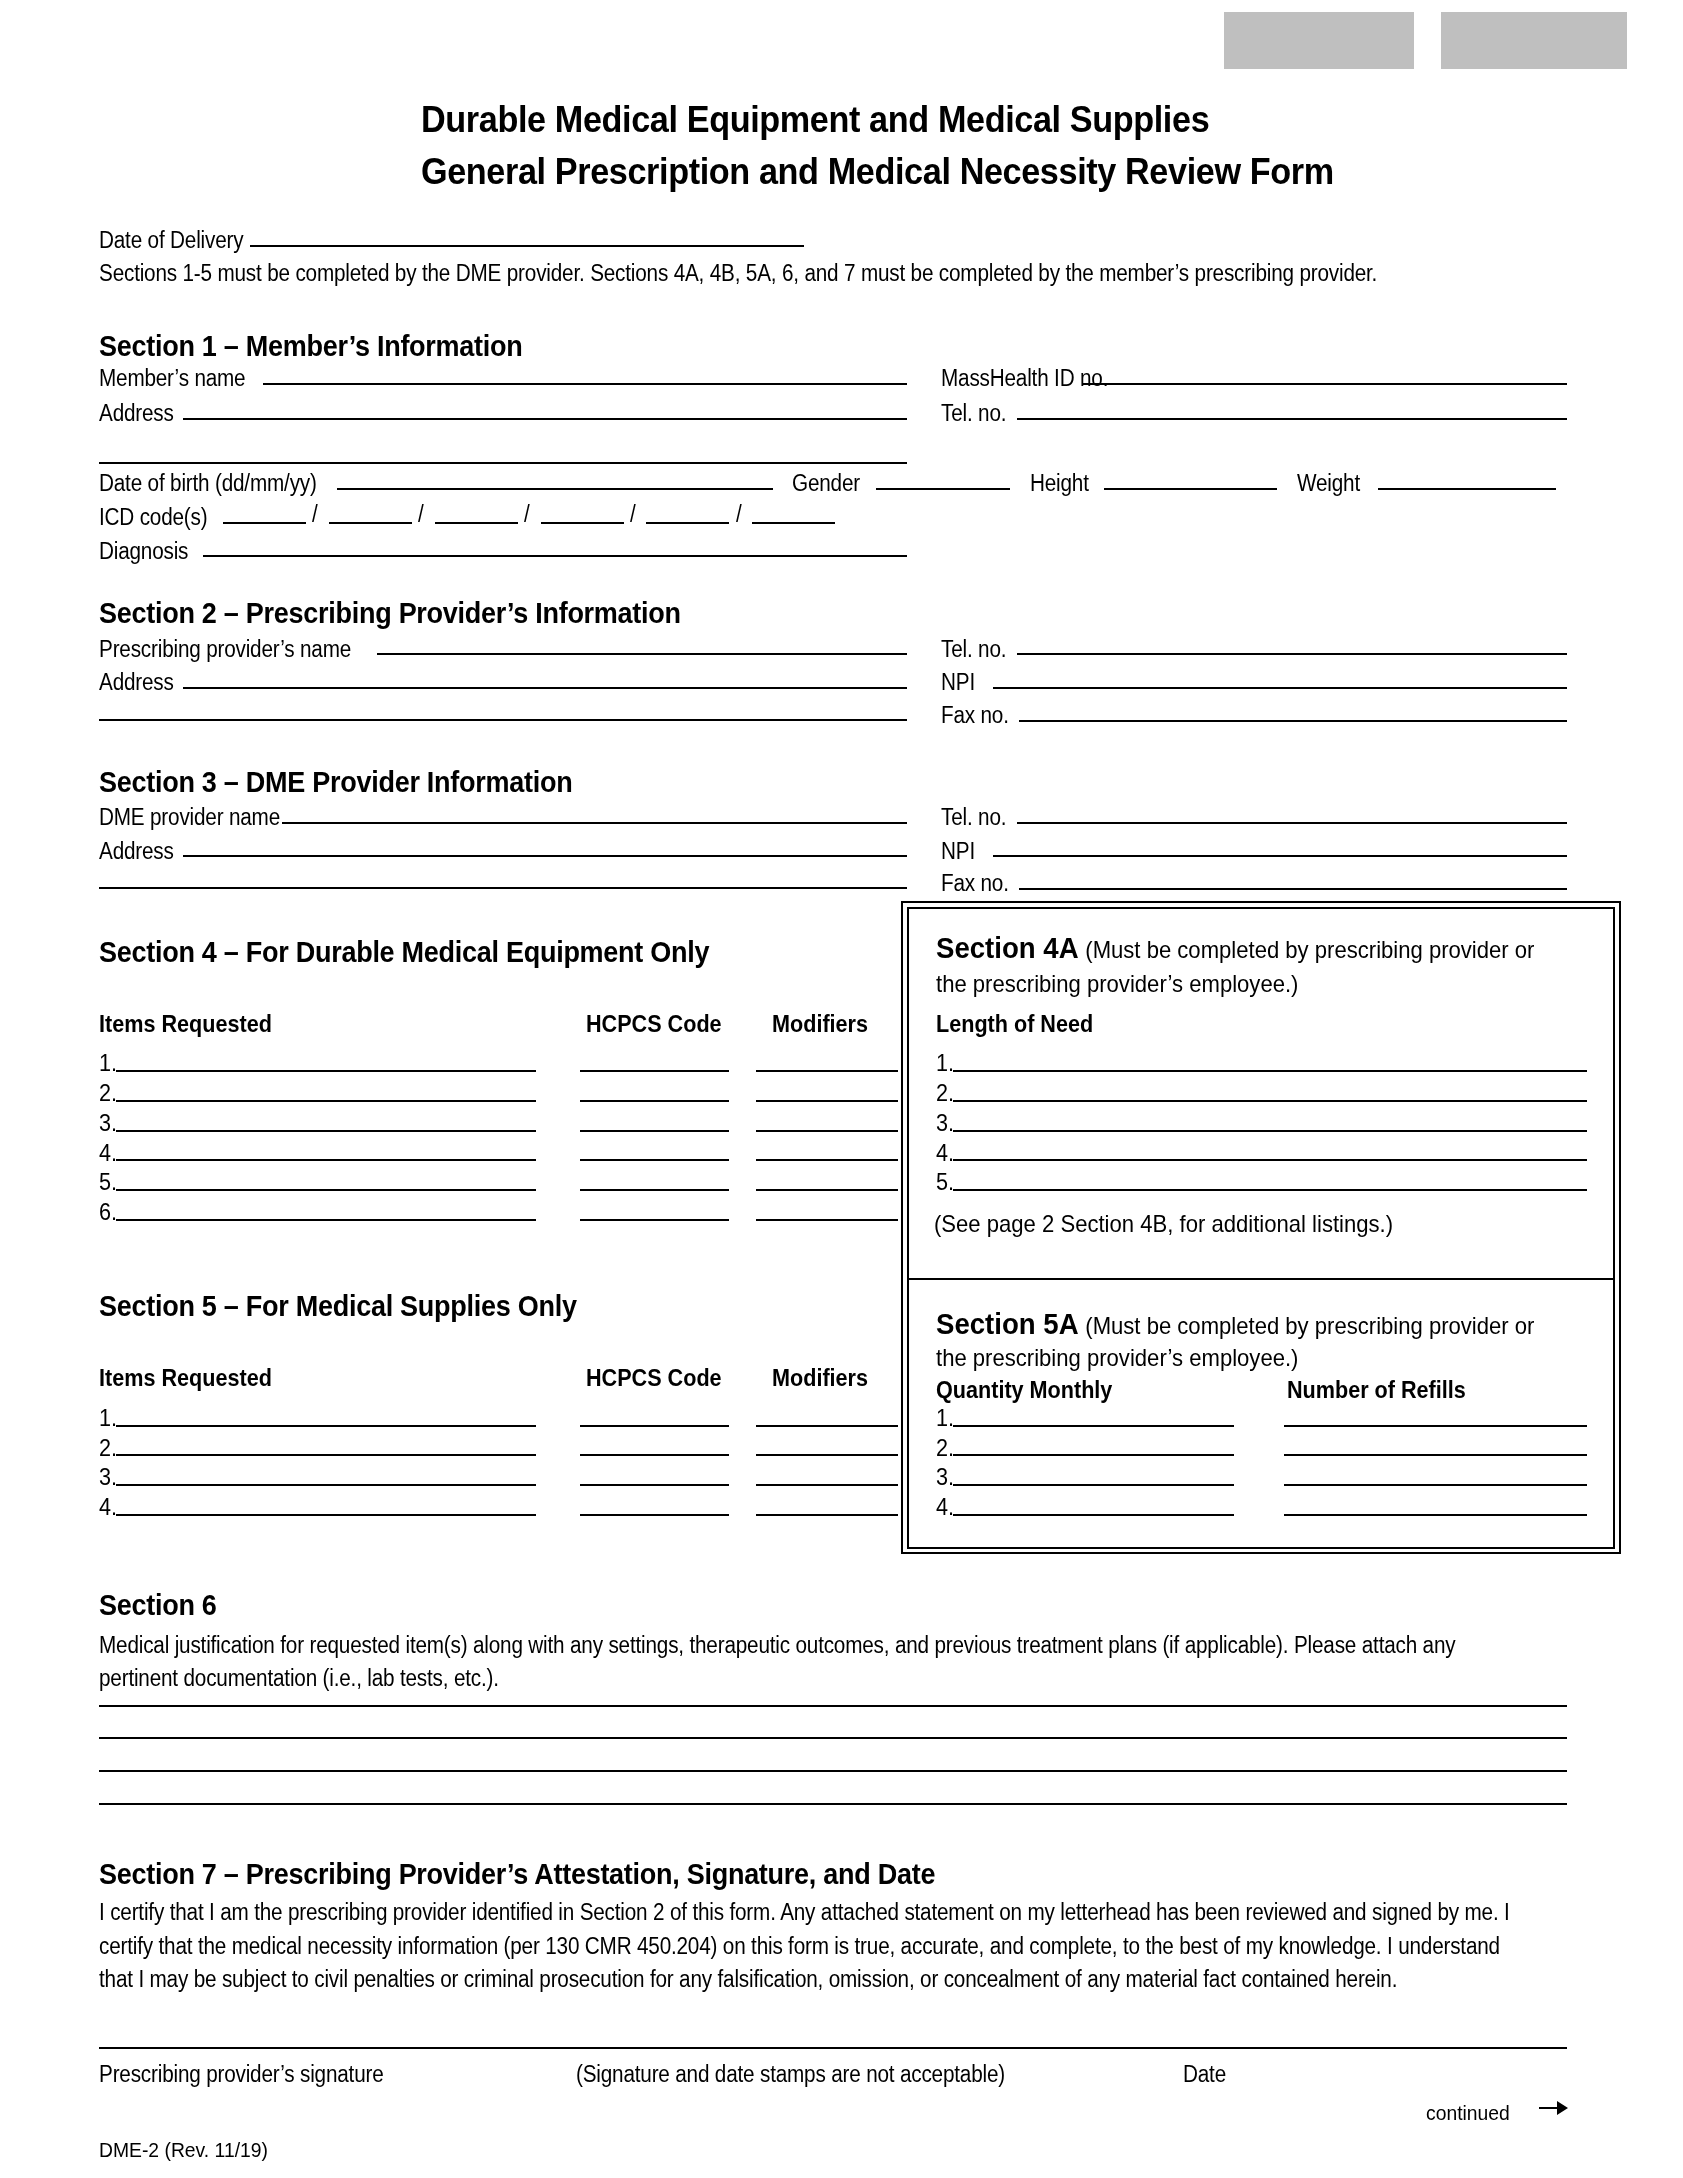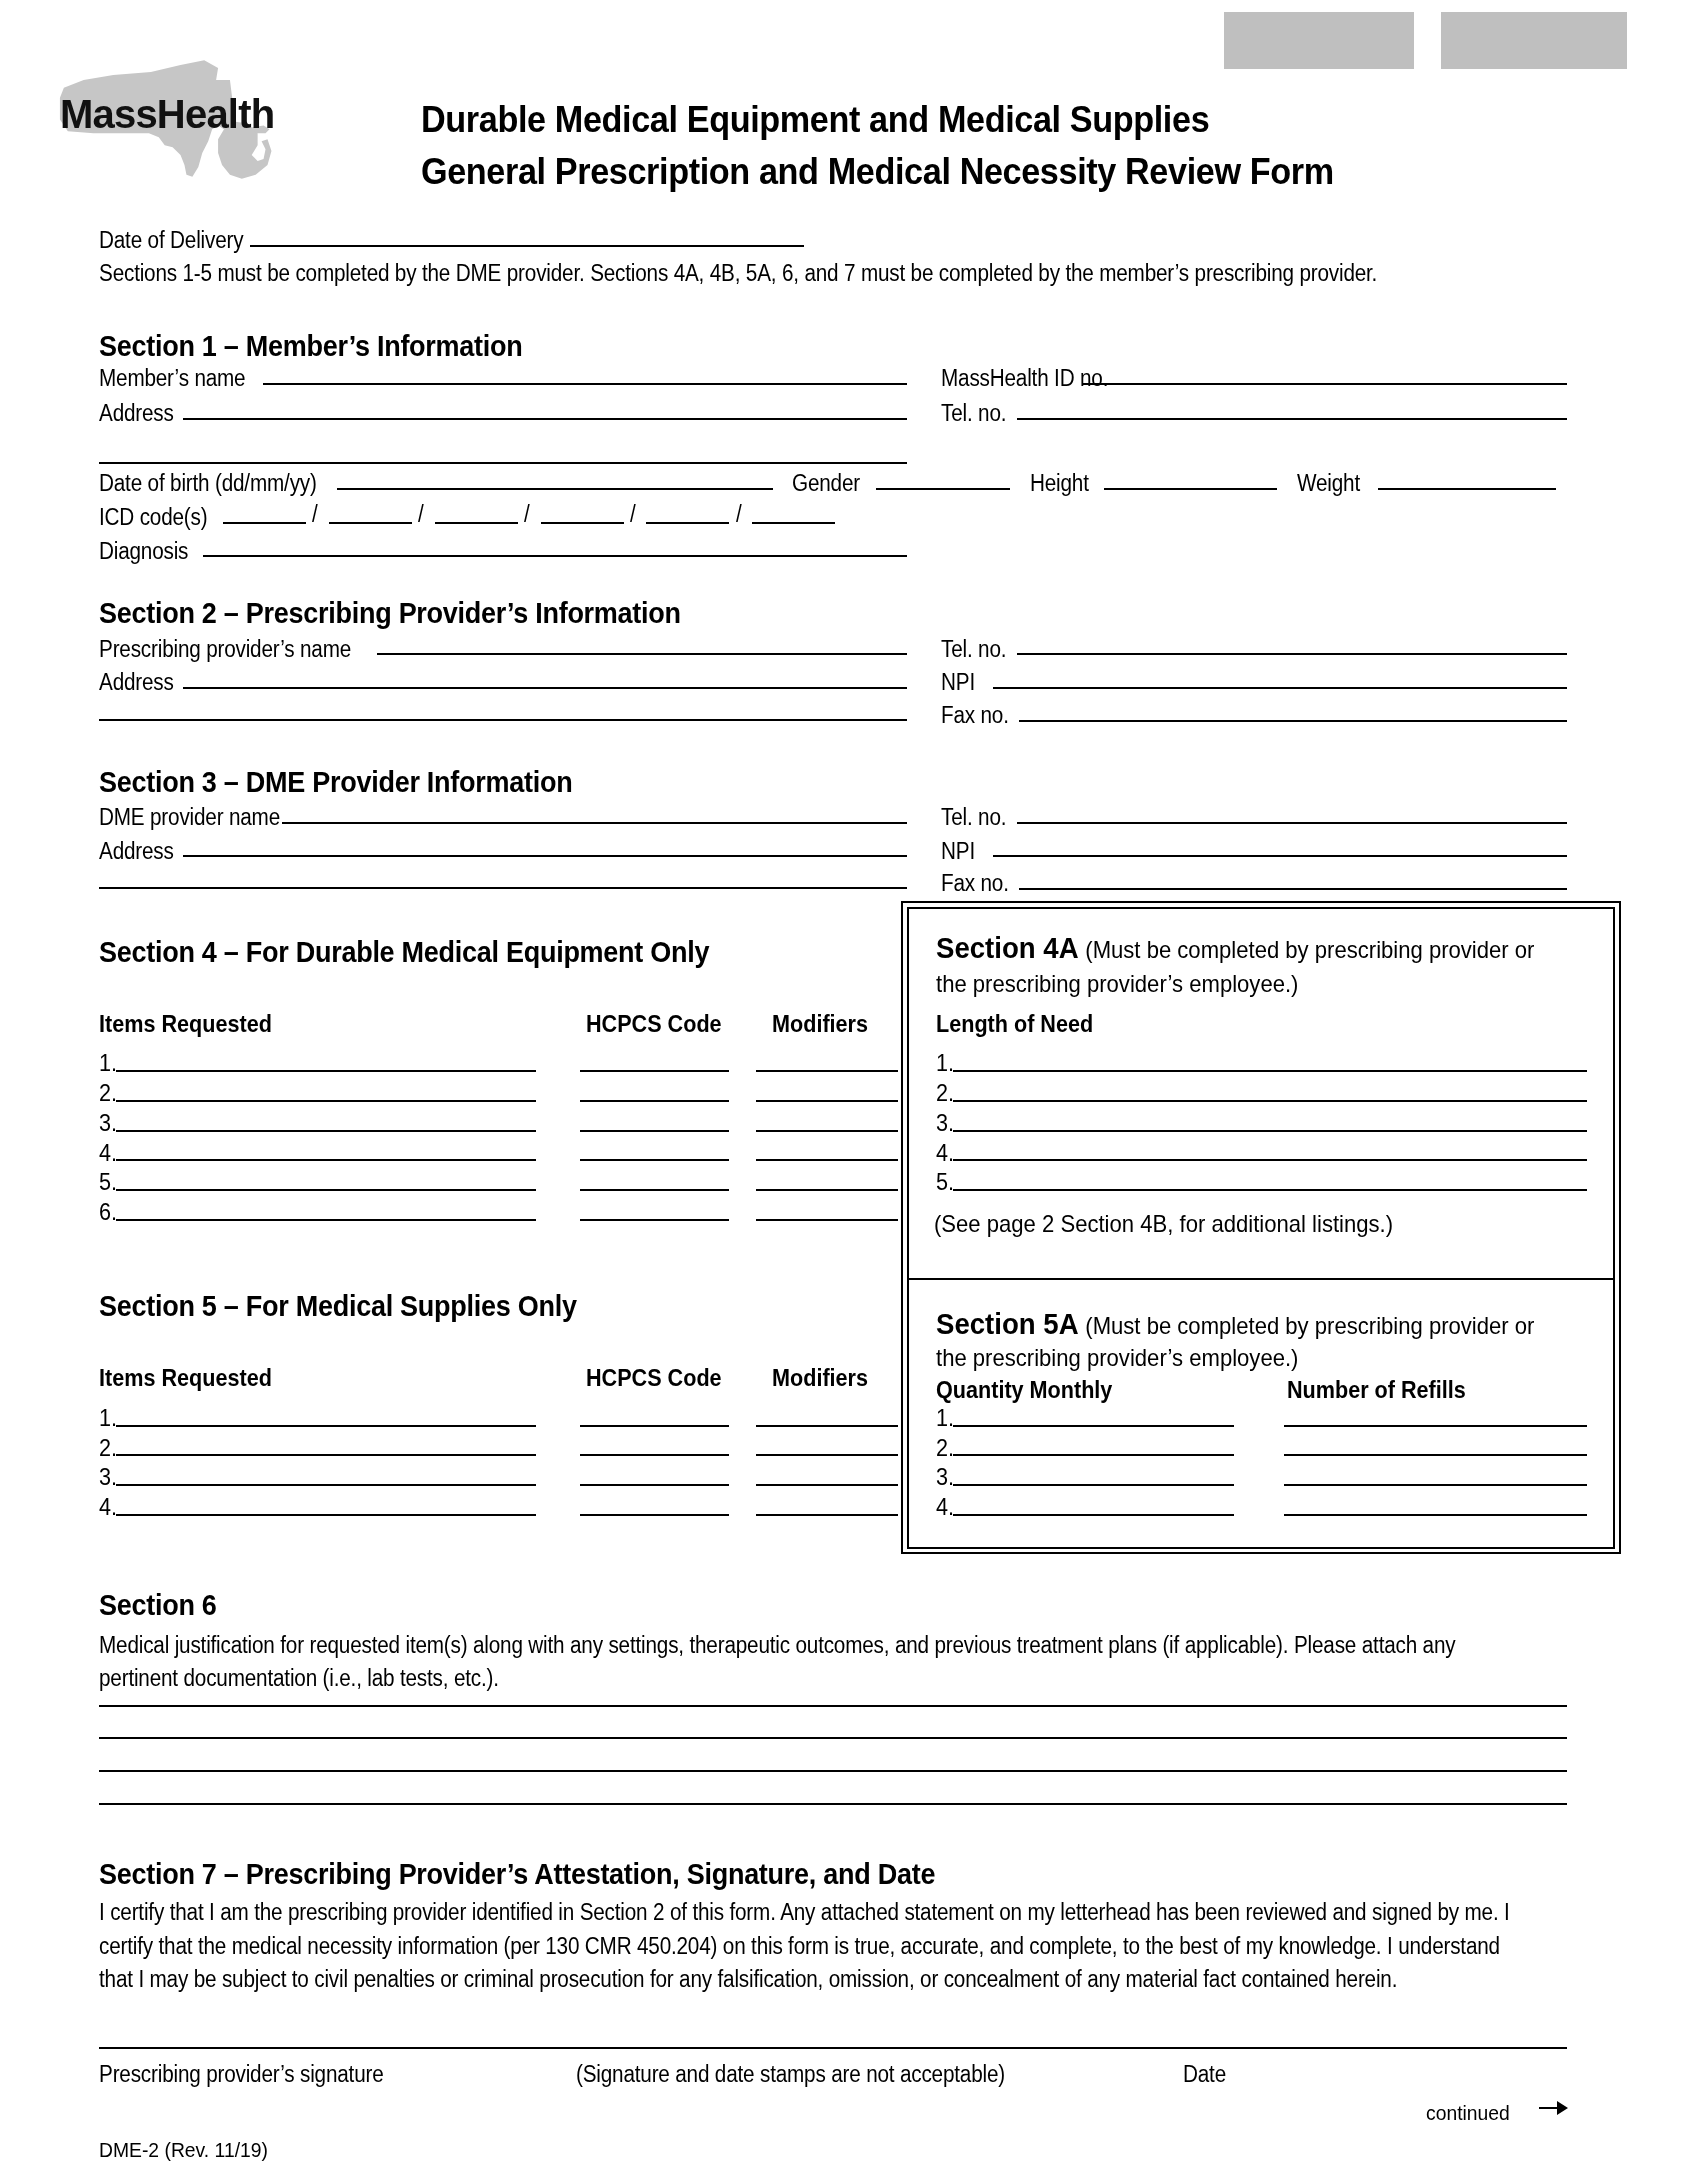--- a/index.html
+++ b/index.html
@@ -146,31 +146,20 @@
   }
 </style>
 </head>
 <body>
 
 <div id="page">
 
   <div class="graybox" style="left:1224px; top:12px; width:190px; height:57px;"></div>
   <div class="graybox" style="left:1441px; top:12px; width:186px; height:57px;"></div>
 
-  <div class="logo-wrap">
-    <svg width="257" height="134" viewBox="0 0 260 135">
-      <path fill="#c6c6c6" d="M6,48 L10,38 L30,30 L60,25 L98,22 L128,15 L152,10 L166,18 L164,30 L178,30
-            L180,46 L182,62 L180,76 L172,80 L166,76 L160,80 L156,92 L150,104 L146,118 L140,128 L134,126
-            L132,116 L128,106 L120,98 L112,96 L106,88 L96,84 L72,84 L40,84 L14,82 L6,70 Z"></path>
-      <path fill="#c6c6c6" d="M172,80 L182,72 L196,74 L206,84 L206,96 L200,106 L206,112 L212,110 L214,100
-            L210,92 L216,90 L220,102 L216,116 L204,126 L190,130 L178,126 L170,116 L166,104 L166,90 Z"></path>
-      <path fill="#c6c6c6" d="M200,78 L212,76 L218,80 L214,84 L204,84 Z"></path>
-    </svg>
-    <div class="logo-text">MassHealth</div>
-  </div>
 
   <div class="title-line" style="left:421px; top:102px;">Durable Medical Equipment and Medical Supplies</div>
   <div class="title-line" style="left:421px; top:154px;">General Prescription and Medical Necessity Review Form</div>
 
   <div class="lbl" style="left:99px; top:229px;">Date of Delivery</div>
   <div class="rule" style="left:250px; top:245px; width:554px;"></div>
 
   <div class="lbl" style="left:99px; top:262px;">Sections 1-5 must be completed by the DME provider. Sections 4A, 4B, 5A, 6, and 7 must be completed by the member’s prescribing provider.</div>
 
   <div class="sec-head" style="left:99px; top:331px;">Section 1 – Member’s Information</div>

